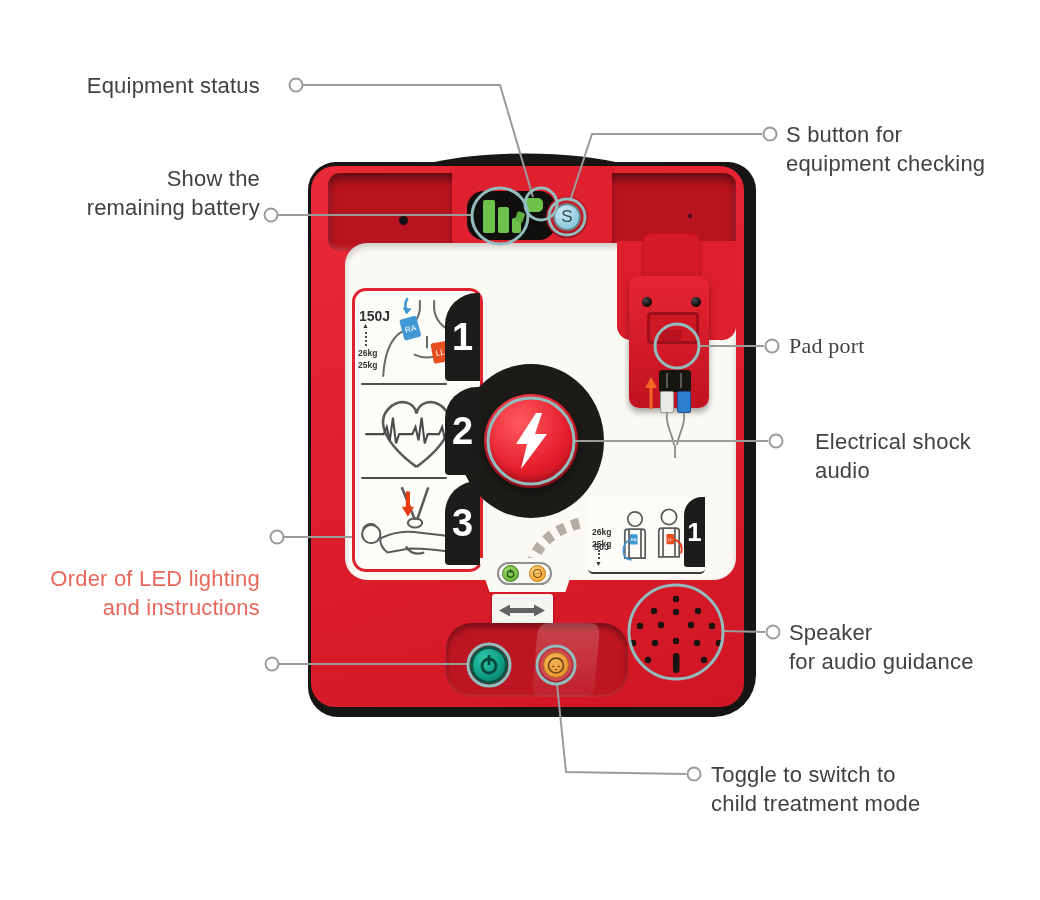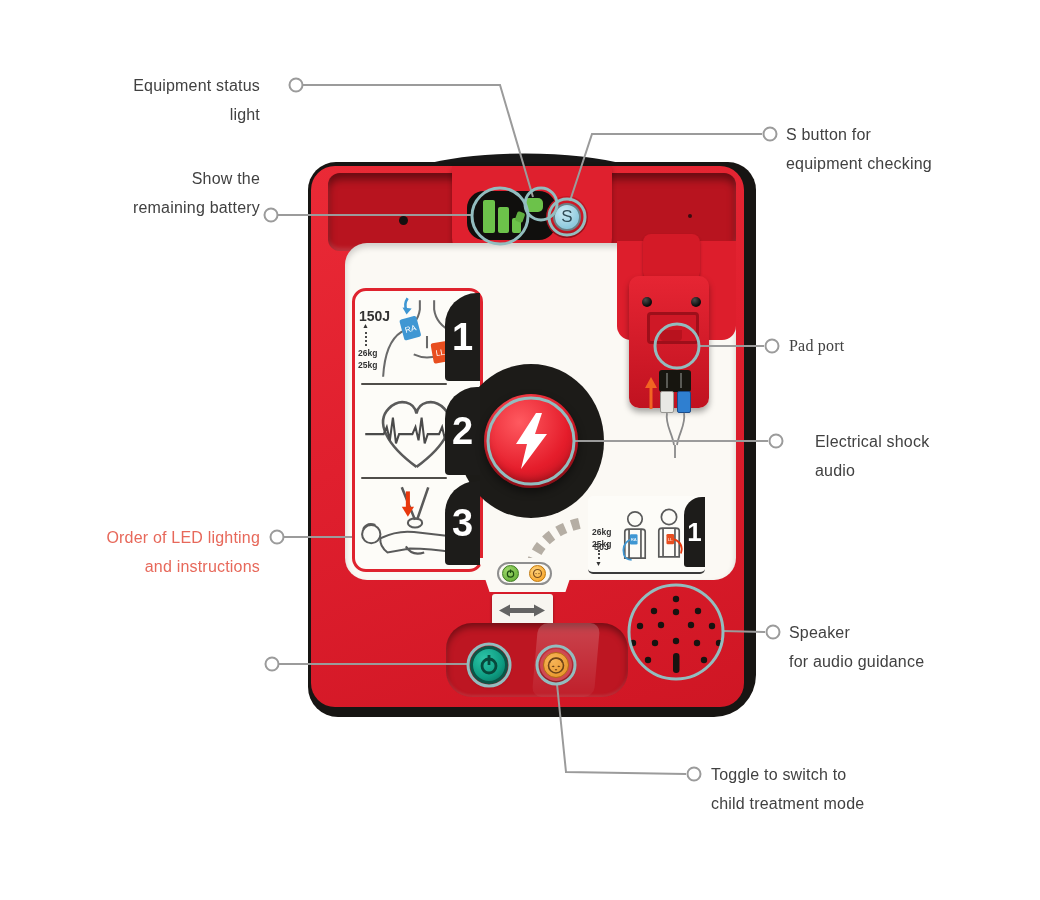--- a/index.html
+++ b/index.html
@@ -1,23 +1,23 @@
 <!DOCTYPE html>
 <html><head>
 <meta charset="utf-8">
 <style>
   html,body{margin:0;padding:0;background:#fff;}
   #stage{position:relative;width:1040px;height:900px;background:#ffffff;overflow:hidden;
          font-family:"Liberation Sans","DejaVu Sans",sans-serif;}
   .abs{position:absolute;}
-  .callout-label{position:absolute;font-size:16px;color:#414141;letter-spacing:.2px;}
+  .callout-label{position:absolute;font-size:22px;color:#414141;letter-spacing:.2px;}
   .callout-label span{display:block;height:29px;line-height:29px;}
   .callout-left{text-align:right;right:780px;}
   .callout-right{text-align:left;}
-  .callout-red{color:#e7685a;}
+  .callout-red{color:#e7685a;margin-top:41px;}
   .tab-num{position:absolute;right:0;width:35px;background:#1d1c1a;color:#fff;
            border-radius:32px 0 0 4px;display:flex;align-items:center;justify-content:center;
            font-size:38px;font-weight:bold;z-index:6;}
   .divider{position:absolute;left:6px;width:86px;height:2px;background:#4f4d49;border-radius:2px;}
   .ptxt{position:absolute;color:#333;font-weight:bold;line-height:1;}
   .dotted-v{position:absolute;border-left:2px dotted #4a4a4a;width:0;}
   .screw{position:absolute;width:10px;height:10px;border-radius:50%;
          background:radial-gradient(circle at 35% 30%,#4a4a4a,#0c0c0c 65%);}
   .panel-fig{position:absolute;}
 </style>
@@ -257,21 +257,20 @@
       <circle cx="677" cy="346" r="22"></circle>
       <circle cx="531" cy="441" r="43"></circle>
       <circle cx="676" cy="632" r="47"></circle>
       <circle cx="489" cy="665" r="21"></circle>
       <circle cx="556" cy="665" r="19"></circle>
     </g>
   </svg>
 
   <div class="callout-label callout-left" style="top:71px;">
     <span>Equipment status</span>
-    <span>light</span>
   </div>
   <div class="callout-label callout-left" style="top:164px;">
     <span>Show the</span>
     <span>remaining battery</span>
   </div>
   <div class="callout-label callout-left callout-red" style="top:523px;">
     <span>Order of LED lighting</span>
     <span>and instructions</span>
   </div>
   <div class="callout-label callout-right" style="left:786px;top:120px;">

